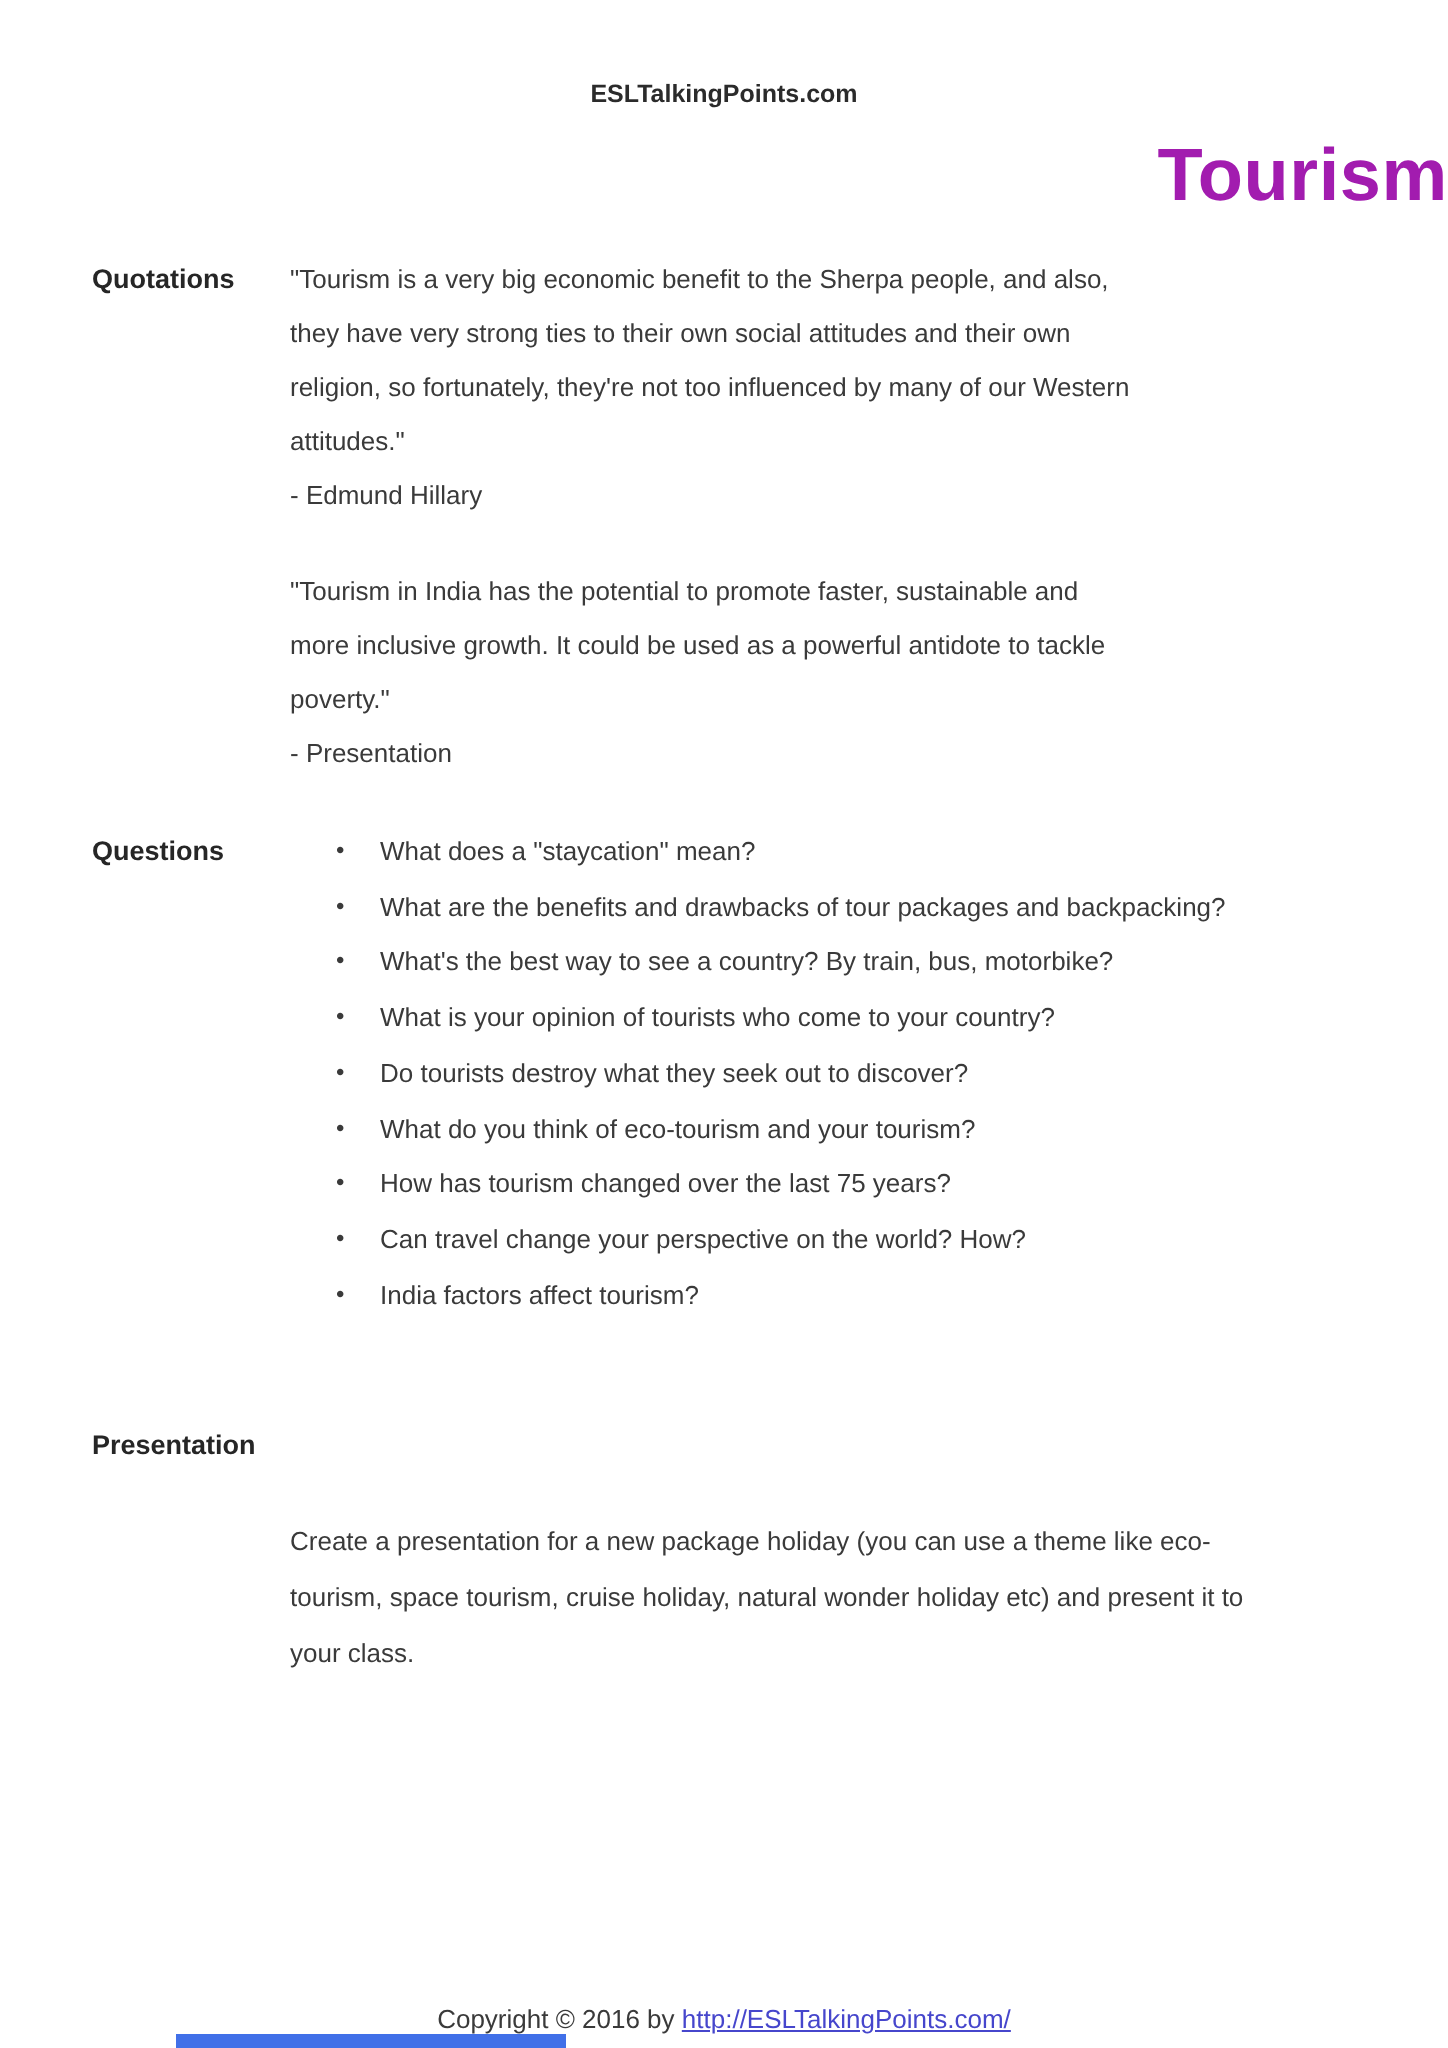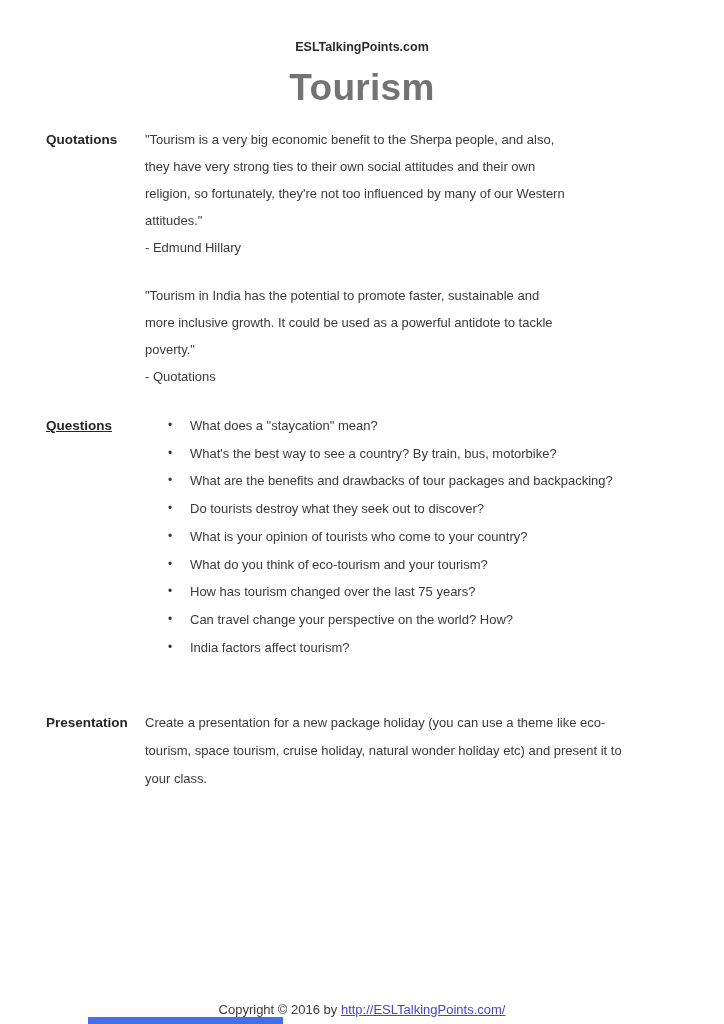--- a/index.html
+++ b/index.html
@@ -16,25 +16,25 @@
   }
   .site-name {
     padding-top: 40px;
     text-align: center;
     font-size: 12.5px;
     font-weight: bold;
     color: #2b2b2b;
   }
   .page-title {
     margin: 14px 0 0 0;
-    text-align: center;
+    text-align: right;
     font-size: 37px;
     line-height: 40px;
     font-weight: 800;
-    color: #737373;
+    color: #a21caf;
     letter-spacing: 0.3px;
   }
   .section {
     display: grid;
     grid-template-columns: 99px 1fr;
     padding: 0 32px 0 46px;
   }
   .section-label {
     font-size: 13.5px;
     font-weight: bold;
@@ -47,21 +47,21 @@
     line-height: 27px;
     white-space: pre-line;
   }
   .quote-text.second { margin-top: 21px; }
   .attribution {
     font-size: 13px;
     line-height: 27px;
     padding-right: 52px;
   }
   .sec-questions { margin-top: 22px; }
-  .sec-questions .section-label { line-height: 27.7px; text-decoration: underline; }
+  .sec-questions .section-label { line-height: 27.7px; }
   .question-list {
     margin: 0; padding: 0;
     list-style: none;
   }
   .question-list li {
     position: relative;
     padding-left: 45px;
     font-size: 13px;
     line-height: 27.7px;
   }
@@ -72,20 +72,21 @@
     top: 0;
     font-size: 12px;
     color: #3a3a3a;
   }
   .sec-presentation { margin-top: 48px; }
   .sec-presentation .section-label { line-height: 27.8px; }
   .presentation-text {
     font-size: 13px;
     line-height: 27.8px;
     white-space: pre-line;
+    margin-top: 48px;
   }
   .footer {
     position: absolute;
     top: 1000px;
     left: 0;
     right: 0;
     text-align: center;
     font-size: 13px;
     line-height: 20px;
     color: #3a3a3a;
@@ -115,32 +116,32 @@
     <div class="section-label">Quotations</div>
     <div>
       <div class="quote-text">"Tourism is a very big economic benefit to the Sherpa people, and also,
 they have very strong ties to their own social attitudes and their own
 religion, so fortunately, they're not too influenced by many of our Western
 attitudes."</div>
       <div class="attribution">- Edmund Hillary</div>
       <div class="quote-text second">"Tourism in India has the potential to promote faster, sustainable and
 more inclusive growth. It could be used as a powerful antidote to tackle
 poverty."</div>
-      <div class="attribution">- Quotations</div>
+      <div class="attribution">- Presentation</div>
     </div>
   </div>
 
   <div class="section sec-questions">
     <div class="section-label">Questions</div>
     <ul class="question-list">
       <li>What does a "staycation" mean?</li>
+      <li>What are the benefits and drawbacks of tour packages and backpacking?</li>
       <li>What's the best way to see a country? By train, bus, motorbike?</li>
-      <li>What are the benefits and drawbacks of tour packages and backpacking?</li>
+      <li>What is your opinion of tourists who come to your country?</li>
       <li>Do tourists destroy what they seek out to discover?</li>
-      <li>What is your opinion of tourists who come to your country?</li>
       <li>What do you think of eco-tourism and your tourism?</li>
       <li>How has tourism changed over the last 75 years?</li>
       <li>Can travel change your perspective on the world? How?</li>
       <li>India factors affect tourism?</li>
     </ul>
   </div>
 
   <div class="section sec-presentation">
     <div class="section-label">Presentation</div>
     <div class="presentation-text">Create a presentation for a new package holiday (you can use a theme like eco-

